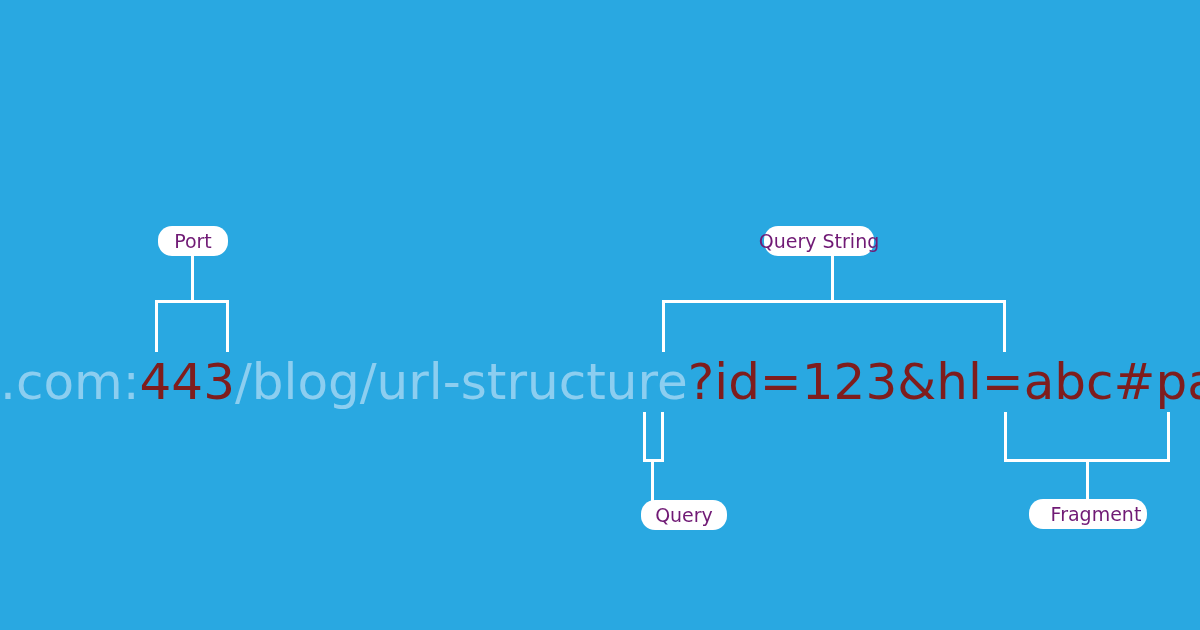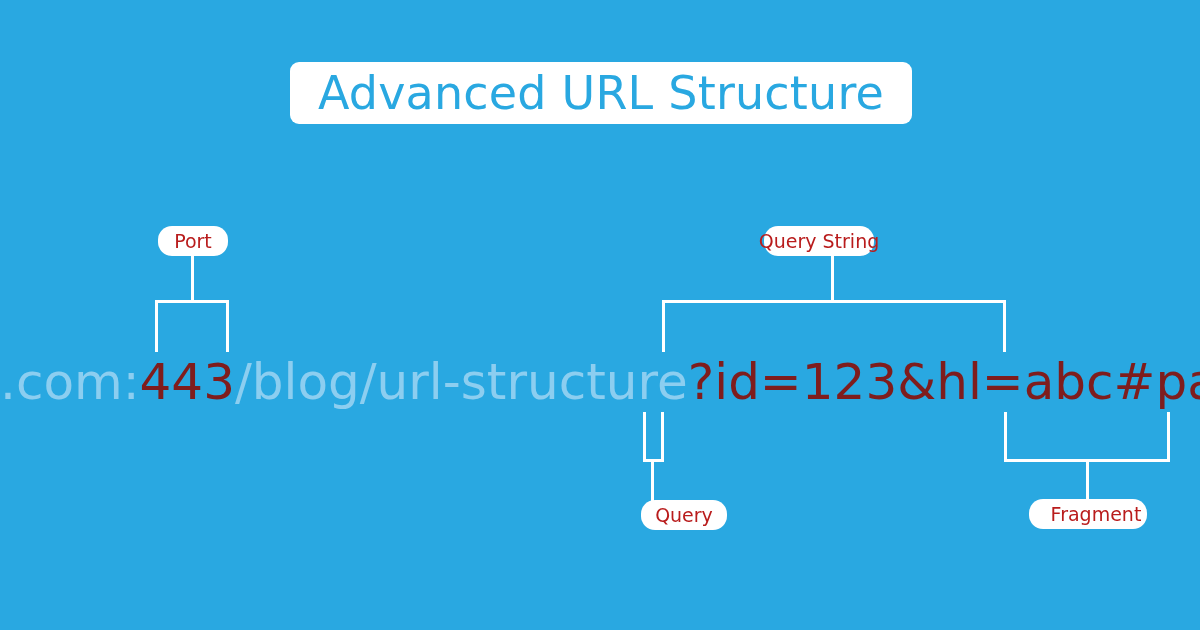--- a/index.html
+++ b/index.html
@@ -62,21 +62,21 @@
   }
   .url-lit {
     color: #7f1d1d;
   }
 
   
   .pill {
     position: absolute;
     background: #ffffff;
     border-radius: 14px;
-    color: #b91c1c;
+    color: #701a75;
     display: flex;
     align-items: center;
     justify-content: center;
     box-sizing: border-box;
     white-space: nowrap;
     line-height: 1;
     text-align: right;
   }
 
   #pill-port      { left: 158px;  top: 226px; width: 70px;  height: 30px; font-size: 19px; }
@@ -114,23 +114,20 @@
   #f-leg-left  { left: 1004px; top: 412px; height: 50px; }
   #f-leg-right { left: 1167px; top: 412px; height: 50px; }
   #f-bar       { left: 1004px; top: 459px; width: 166px; }
   #f-stem      { left: 1086px; top: 459px; height: 42px; }
 </style>
 </head>
 <body>
 
 <div id="stage">
 
-  <div class="title-box">
-    <span class="title-text">Advanced URL Structure</span>
-  </div>
 
   <div class="url-line">
     <span class="url-dim">.com:</span><span class="url-lit">443</span><span class="url-dim">/blog/url-structure</span><span class="url-lit">?id=123&amp;hl=abc#page1</span>
   </div>
 
   <div class="pill" id="pill-port">
     <span>Port</span>
   </div>
   <div class="ln v" id="port-stem"></div>
   <div class="ln h" id="port-bar"></div>

